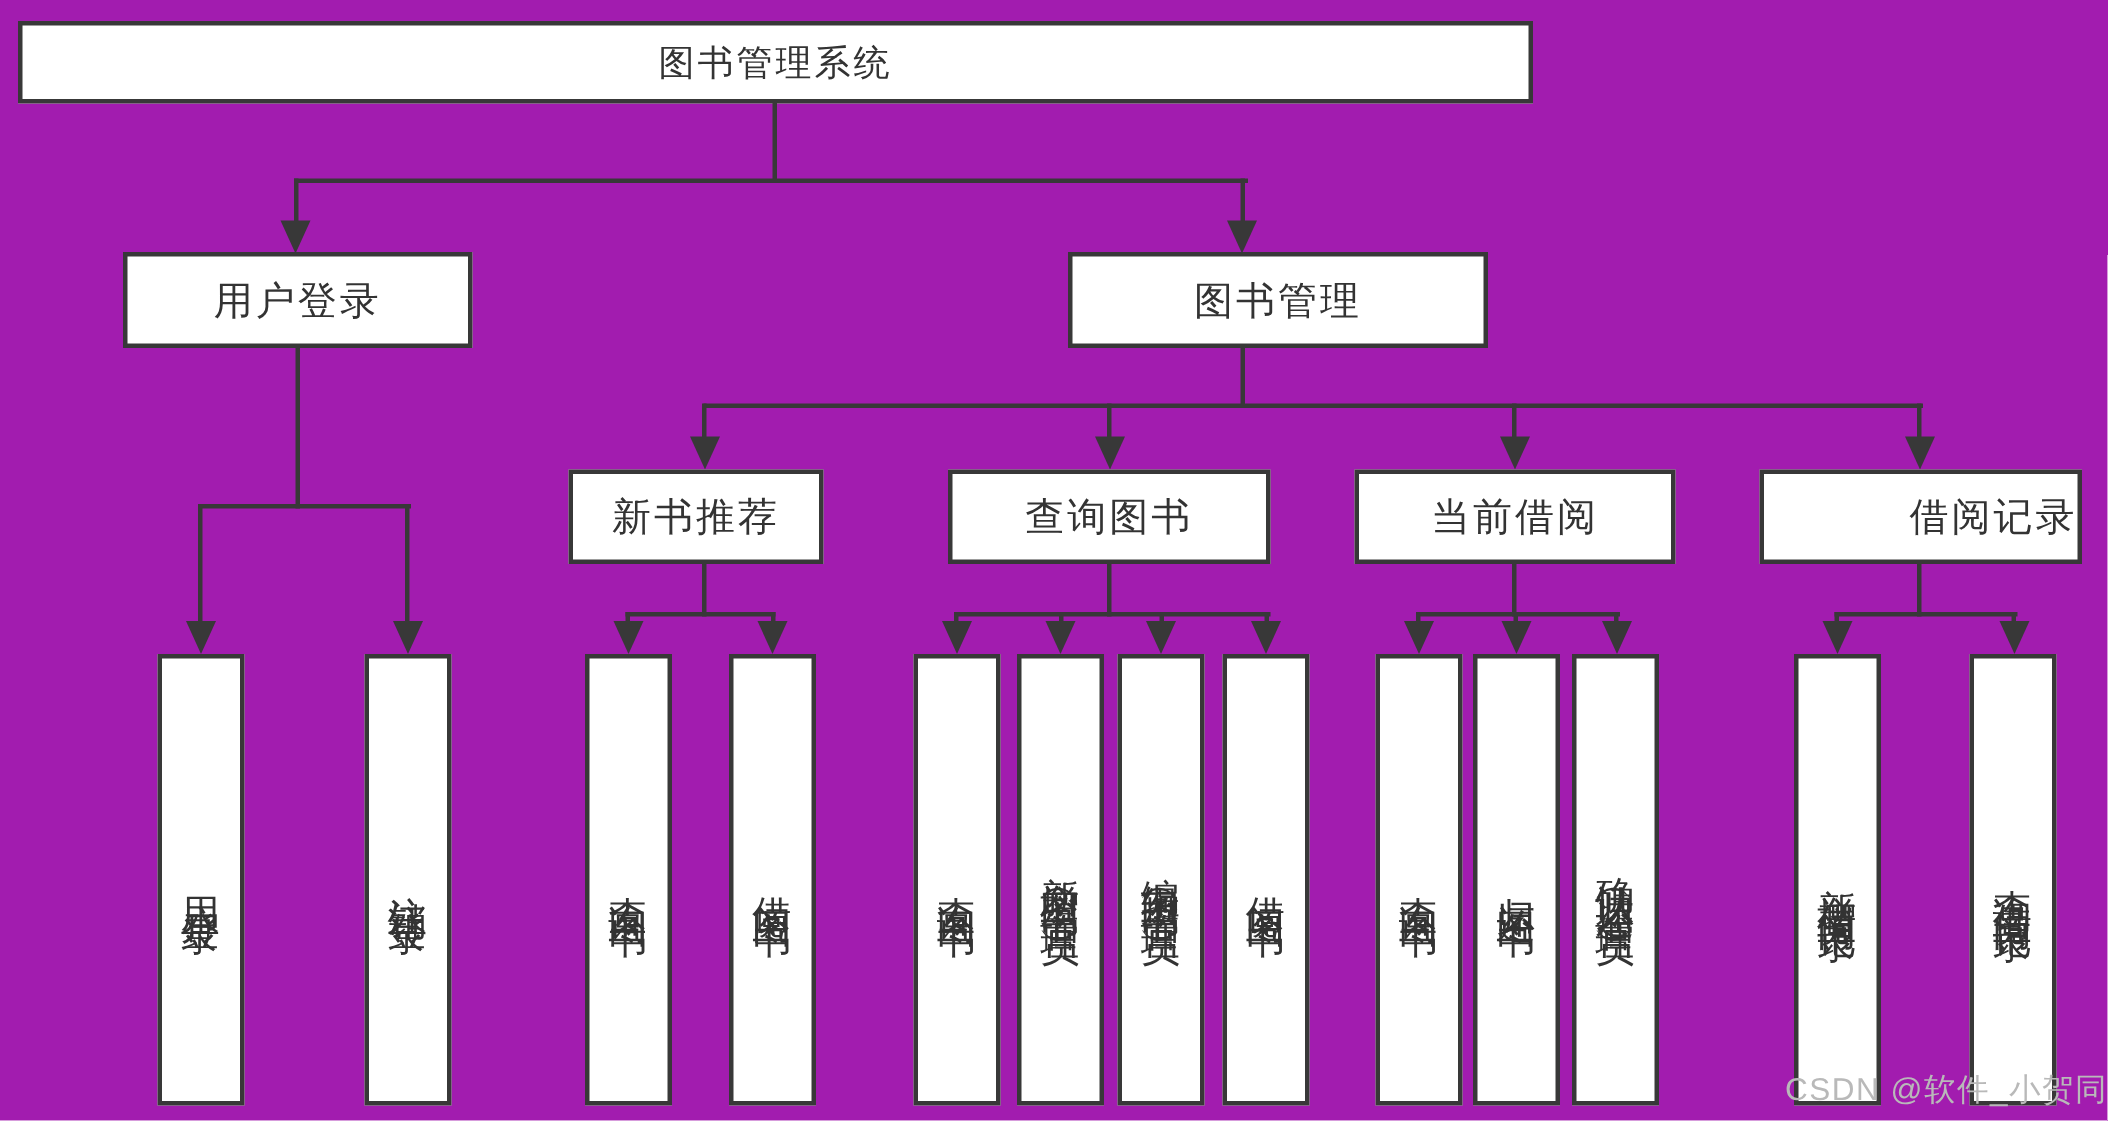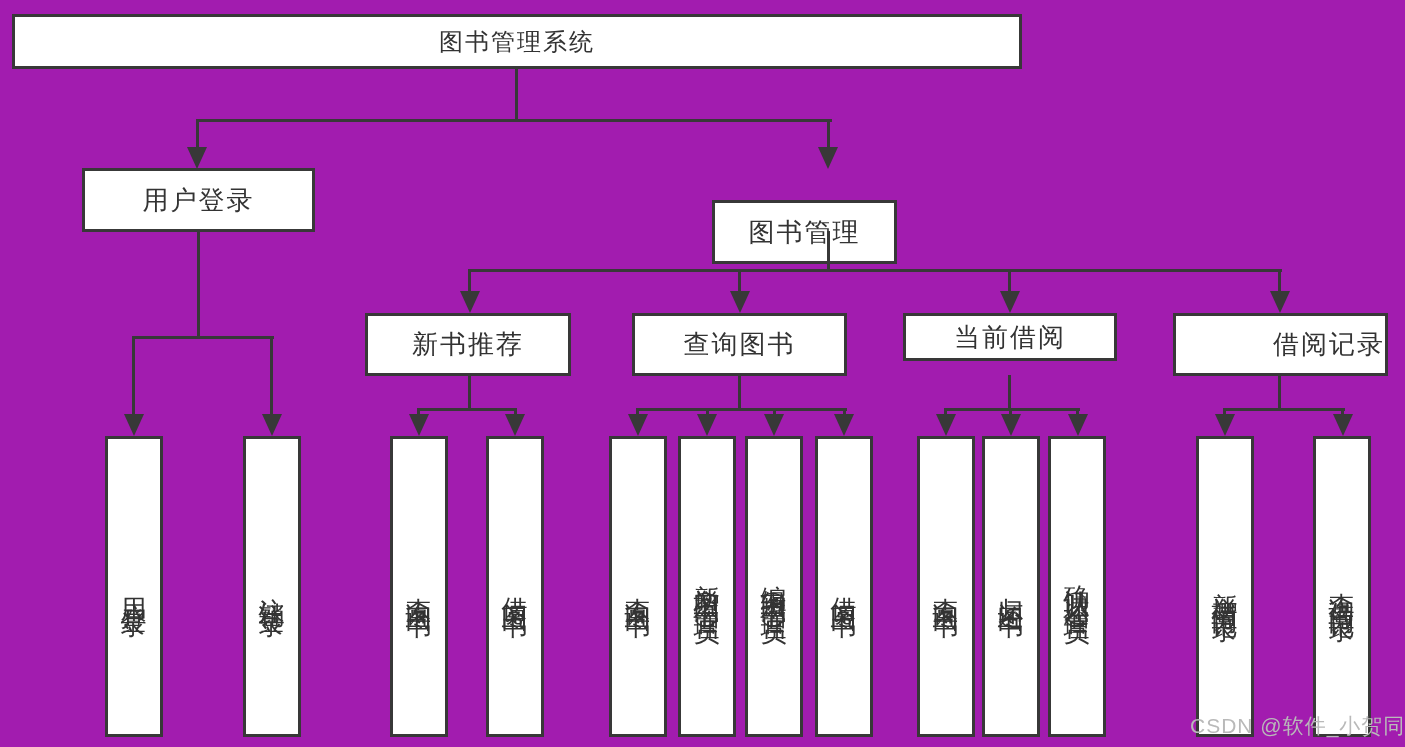--- a/index.html
+++ b/index.html
@@ -72,21 +72,21 @@
   <div class="line" style="left:515px; top:67px; width:3px; height:54px;"></div>
   <div class="line" style="left:196px; top:119px; width:636px; height:3px;"></div>
   <div class="line" style="left:196px; top:119px; width:3px; height:31px;"></div>
   <div class="line" style="left:827px; top:119px; width:3px; height:31px;"></div>
   <div class="arrow" style="left:187px; top:147px;"></div>
   <div class="arrow" style="left:818px; top:147px;"></div>
 
   <div class="box hbox" style="left:82px; top:168px; width:233px; height:64px;">
     <span>用户登录</span>
   </div>
-  <div class="box hbox" style="left:712px; top:168px; width:185px; height:64px;margin-top:32px;">
+  <div class="box hbox" style="left:712px; top:168px; width:280px; height:64px;">
     <span>图书管理</span>
   </div>
 
   <div class="line" style="left:197px; top:231px; width:3px; height:108px;"></div>
   <div class="line" style="left:132px; top:336px; width:142px; height:3px;"></div>
   <div class="line" style="left:132px; top:336px; width:3px; height:81px;"></div>
   <div class="line" style="left:270px; top:336px; width:3px; height:81px;"></div>
   <div class="arrow" style="left:124px; top:414px;"></div>
   <div class="arrow" style="left:262px; top:414px;"></div>
 
@@ -94,27 +94,27 @@
   <div class="line" style="left:469px; top:269px; width:813px; height:3px;"></div>
   <div class="line" style="left:468px; top:269px; width:3px; height:25px;"></div>
   <div class="line" style="left:738px; top:269px; width:3px; height:25px;"></div>
   <div class="line" style="left:1008px; top:269px; width:3px; height:25px;"></div>
   <div class="line" style="left:1278px; top:269px; width:3px; height:25px;"></div>
   <div class="arrow" style="left:460px; top:291px;"></div>
   <div class="arrow" style="left:730px; top:291px;"></div>
   <div class="arrow" style="left:1000px; top:291px;"></div>
   <div class="arrow" style="left:1270px; top:291px;"></div>
 
-  <div class="box hbox" style="left:365px; top:313px; width:206px; height:63px;text-align:right;">
+  <div class="box hbox" style="left:379px; top:313px; width:170px; height:63px;text-align:right;">
     <span>新书推荐</span>
   </div>
   <div class="box hbox" style="left:632px; top:313px; width:215px; height:63px;">
     <span>查询图书</span>
   </div>
-  <div class="box hbox" style="left:903px; top:313px; width:214px; height:48px;">
+  <div class="box hbox" style="left:903px; top:313px; width:214px; height:63px;">
     <span>当前借阅</span>
   </div>
   <div class="box hbox" style="left:1173px; top:313px; width:215px; height:63px;justify-content:flex-end;">
     <span>借阅记录</span>
   </div>
 
   <div class="line" style="left:468px; top:375px; width:3px; height:36px;"></div>
   <div class="line" style="left:417px; top:408px; width:100px; height:3px;"></div>
   <div class="line" style="left:417px; top:408px; width:3px; height:9px;"></div>
   <div class="line" style="left:514px; top:408px; width:3px; height:9px;"></div>

